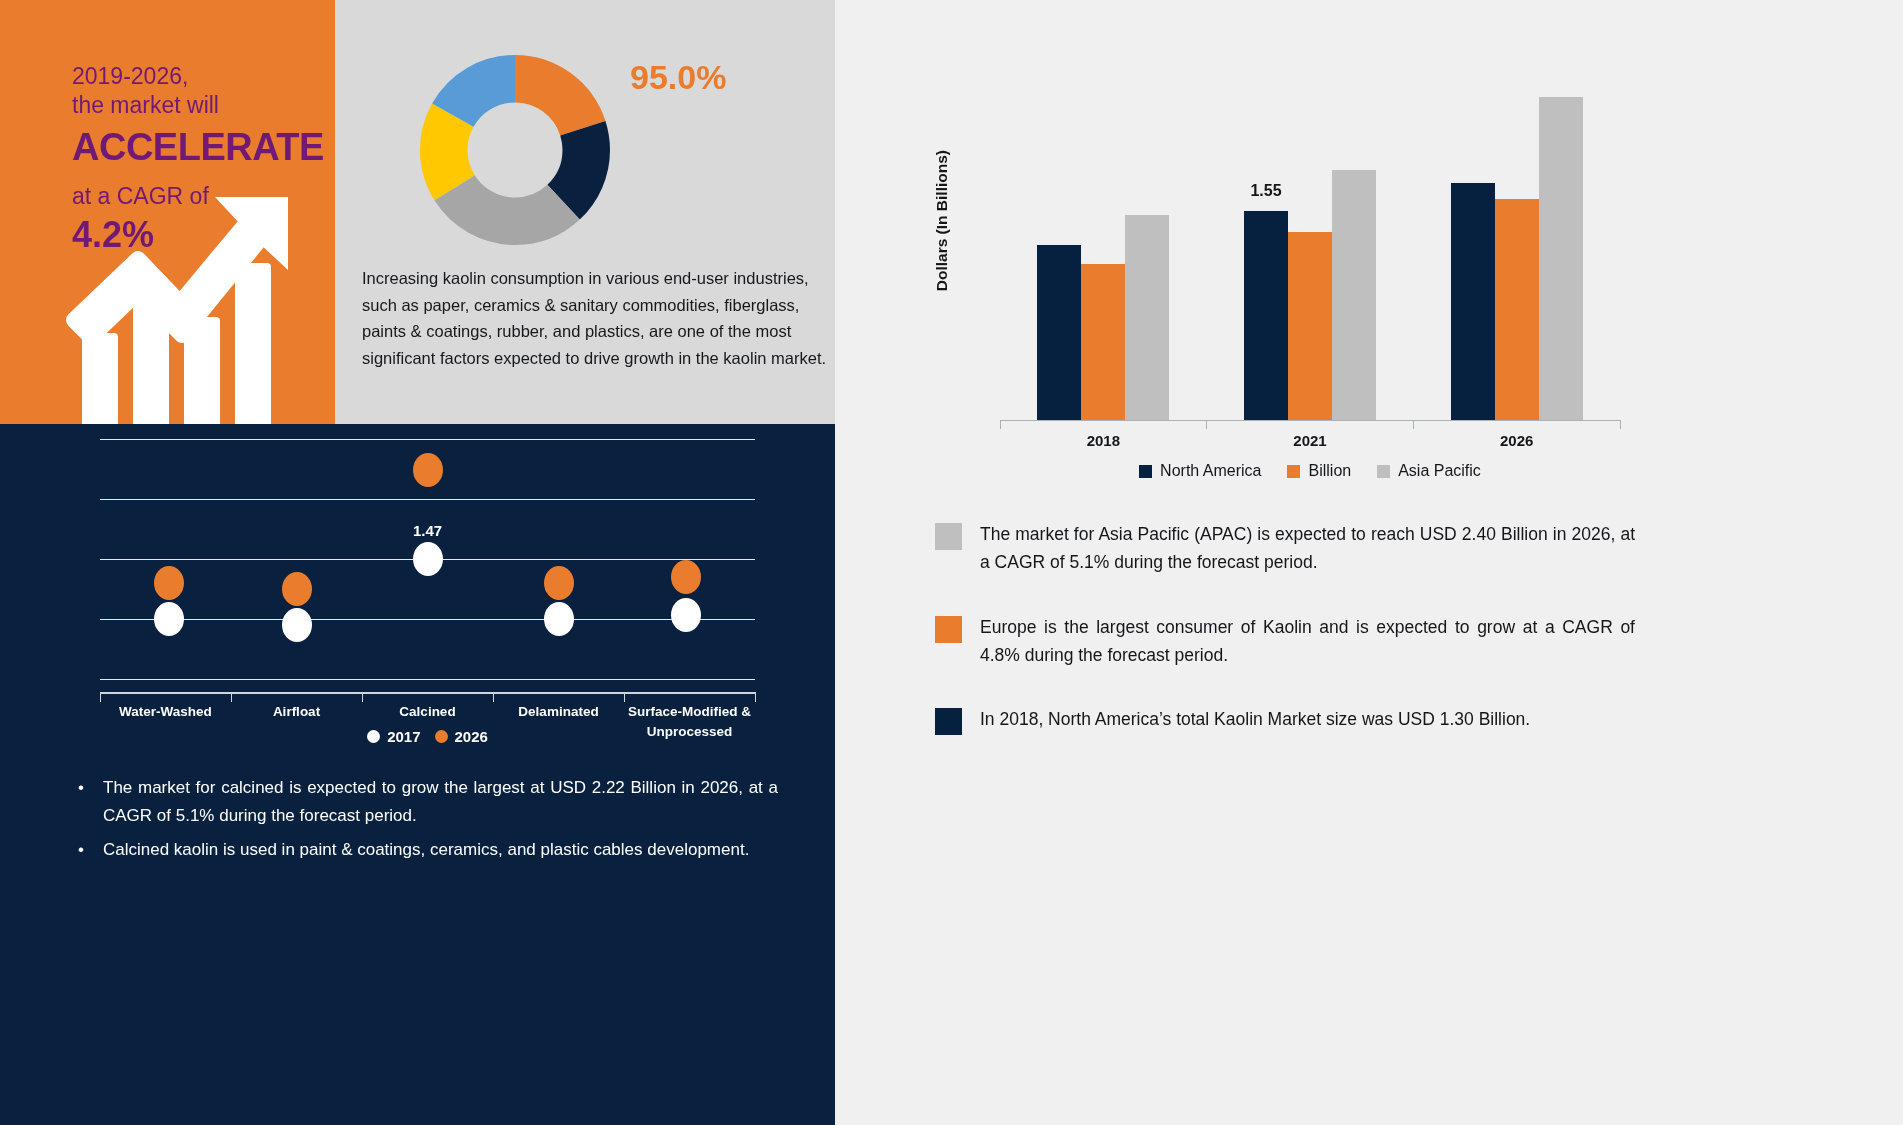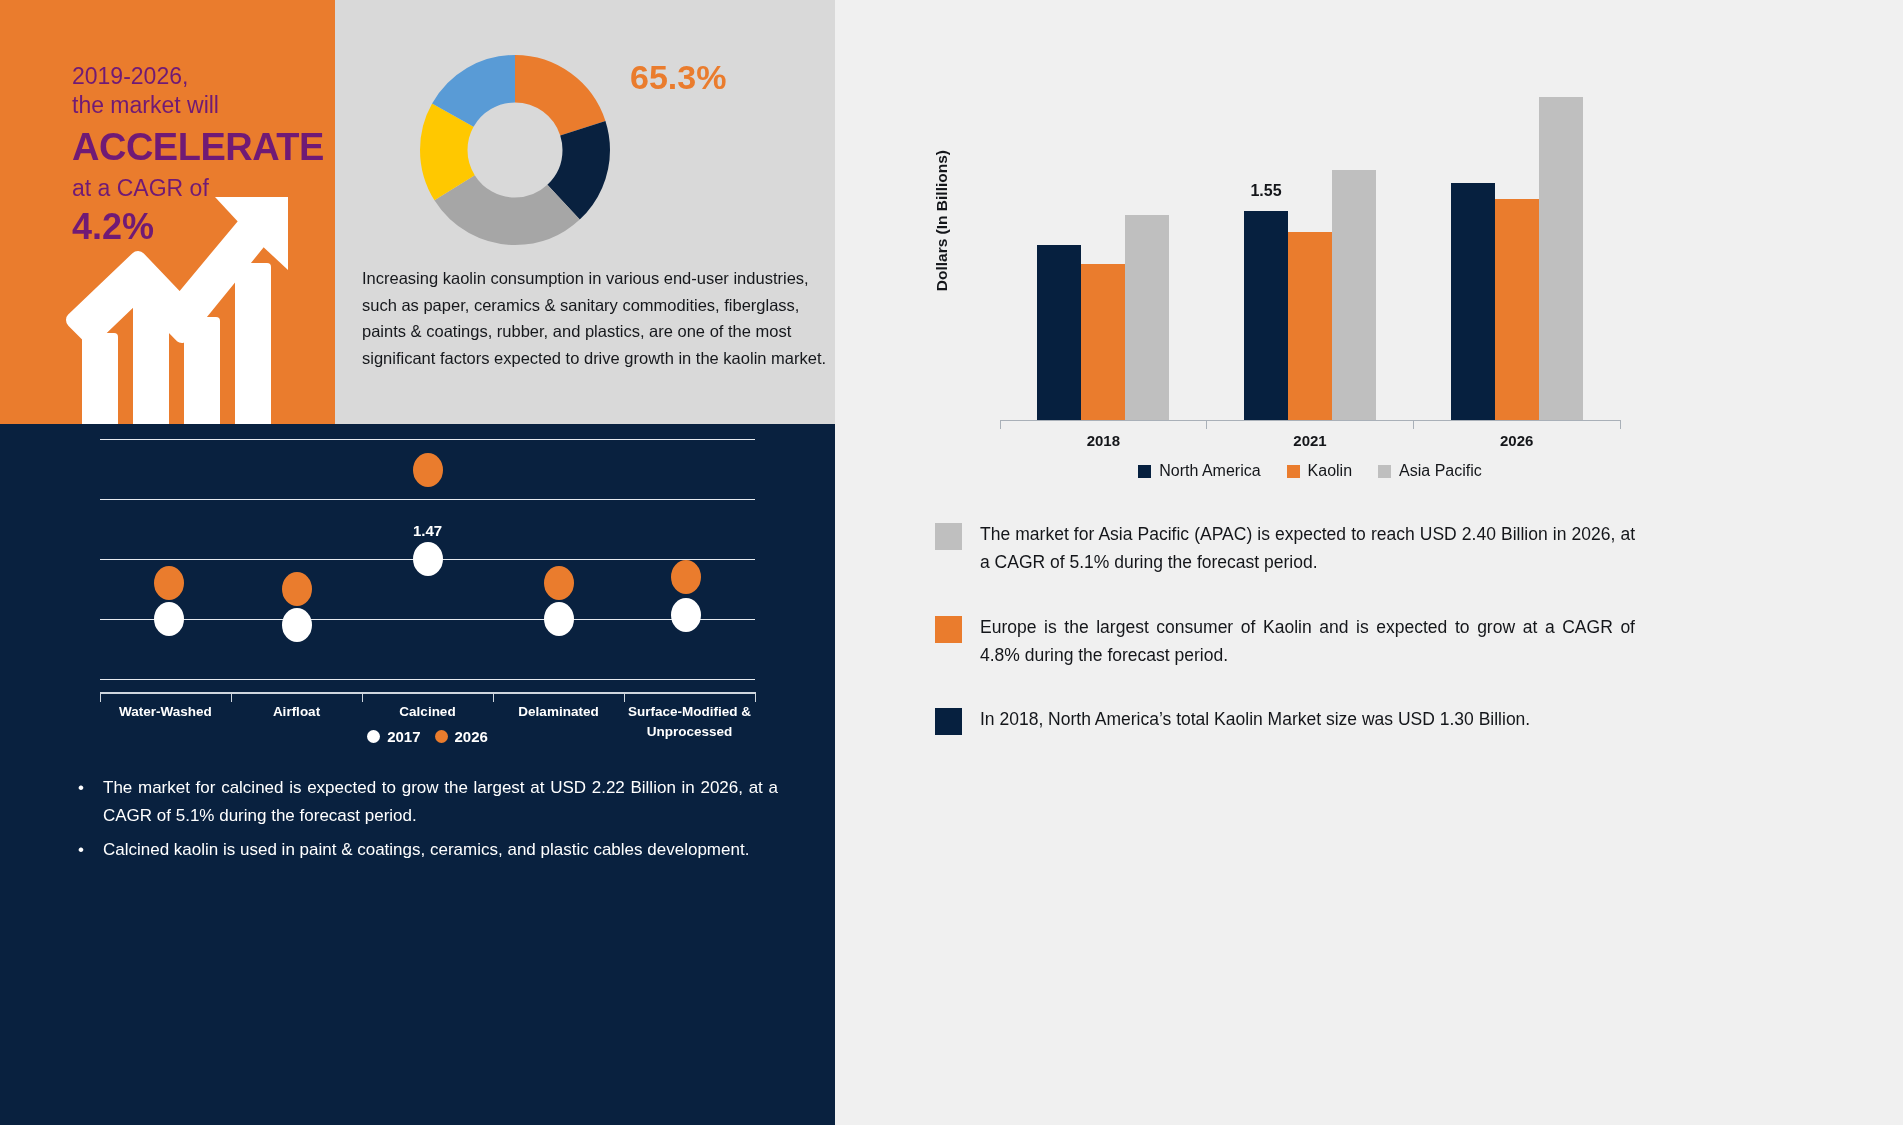--- a/index.html
+++ b/index.html
@@ -17,21 +17,21 @@
 
   
   .accel-panel {
     position:absolute; left:0; top:0; width:410px; height:424px;
     background:#ea7c2d; color:#701a75; overflow:hidden;
   }
   .accel-text { position:absolute; left:72px; top:62px; width:330px; line-height:1.28; }
   .accel-line1 { font-size:23px; font-weight:400; }
   .accel-line2 { font-size:23px; font-weight:400; }
   .accel-big { font-size:38px; font-weight:700; letter-spacing:-0.5px; margin-top:2px; }
-  .accel-line3 { font-size:23px; font-weight:400; margin-top:2px;}
+  .accel-line3 { font-size:23px; font-weight:400; margin-top:10px;}
   .accel-pct { font-size:36px; font-weight:700; margin-top:1px; }
   .accel-graphic { position:absolute; left:60px; top:185px; width:240px; height:245px; }
 
   
   .donut-panel {
     position:absolute; left:335px; top:0; width:500px; height:424px;
     background:#d9d9d9;
   }
   .donut-wrap { position:absolute; left:85px; top:55px; width:190px; height:190px; }
   .donut-svg { width:190px; height:190px; display:block; }
@@ -150,21 +150,21 @@
           <g transform="rotate(-90 50 50)">
             <circle cx="50" cy="50" r="37.5" fill="none" stroke="#ea7c2d" stroke-width="25" stroke-dasharray="47.12 188.5" stroke-dashoffset="0"></circle>
             <circle cx="50" cy="50" r="37.5" fill="none" stroke="#09213f" stroke-width="25" stroke-dasharray="42.41 193.21" stroke-dashoffset="-47.12"></circle>
             <circle cx="50" cy="50" r="37.5" fill="none" stroke="#a6a6a6" stroke-width="25" stroke-dasharray="65.97 169.65" stroke-dashoffset="-89.53"></circle>
             <circle cx="50" cy="50" r="37.5" fill="none" stroke="#ffc800" stroke-width="25" stroke-dasharray="40.06 195.56" stroke-dashoffset="-155.50"></circle>
             <circle cx="50" cy="50" r="37.5" fill="none" stroke="#599bd6" stroke-width="25" stroke-dasharray="40.06 195.56" stroke-dashoffset="-195.56"></circle>
           </g>
         </svg>
       </div>
       <div class="pct-block">
-        <div class="pct-big">65.3%</div>
+        <div class="pct-big">95.0%</div>
       </div>
       <div class="donut-para">Increasing kaolin consumption in various end-user industries, such as paper, ceramics &amp; sanitary commodities, fiberglass, paints &amp; coatings, rubber, and plastics, are one of the most significant factors expected to drive growth in the kaolin market.</div>
     </div>
 
     <div class="navy-panel">
 
       <div class="dot-chart">
         <div class="grid-line" style="top:0px;"></div>
         <div class="grid-line" style="top:60px;"></div>
         <div class="grid-line" style="top:120px;"></div>
@@ -270,21 +270,21 @@
         <div class="x-label">2026</div>
       </div>
 
       <div class="bar-legend">
         <div class="bl-item">
           <span class="bl-sw" style="background:#06203f;"></span>
           <span>North America</span>
         </div>
         <div class="bl-item">
           <span class="bl-sw" style="background:#ea7c2d;"></span>
-          <span>Kaolin</span>
+          <span>Billion</span>
         </div>
         <div class="bl-item">
           <span class="bl-sw" style="background:#bfbfbf;"></span>
           <span>Asia Pacific</span>
         </div>
       </div>
     </div>
 
     <div class="callouts">
       <div class="callout">

